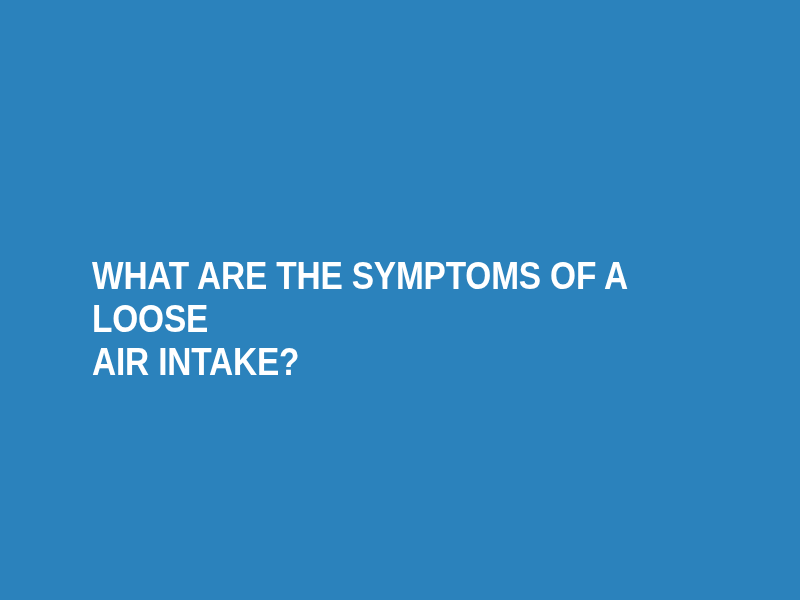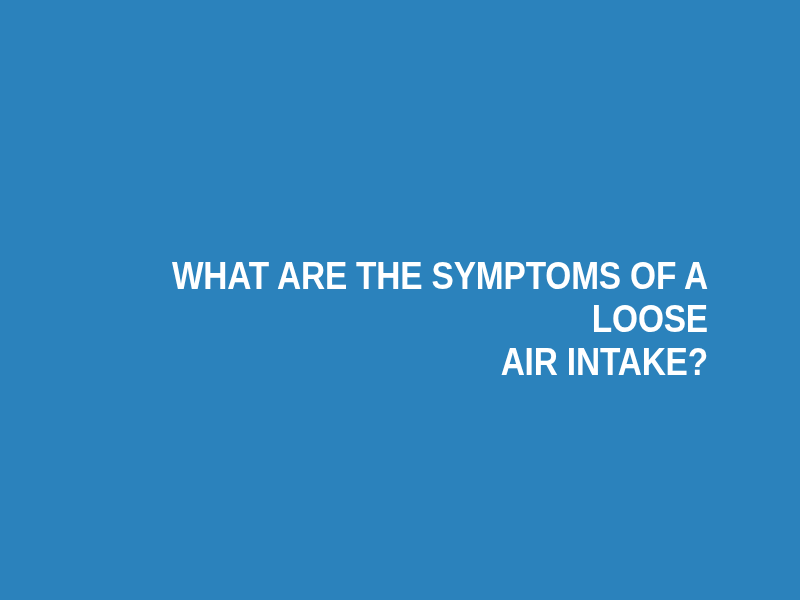--- a/index.html
+++ b/index.html
@@ -28,21 +28,21 @@
     overflow: hidden;
   }
 
   
   .headline-block {
     position: absolute;
     left: 50%;
     top: 255px;
     transform: translateX(-50%);
     width: 700px;
-    text-align: right;
+    text-align: left;
     padding: 0;
     margin: 0;
   }
 
   .headline {
     margin: 0;
     padding: 0;
     color: #ffffff;
     font-family: "Liberation Sans Narrow", "Liberation Sans", "DejaVu Sans Condensed", "DejaVu Sans", sans-serif;
     font-size: 38px;

